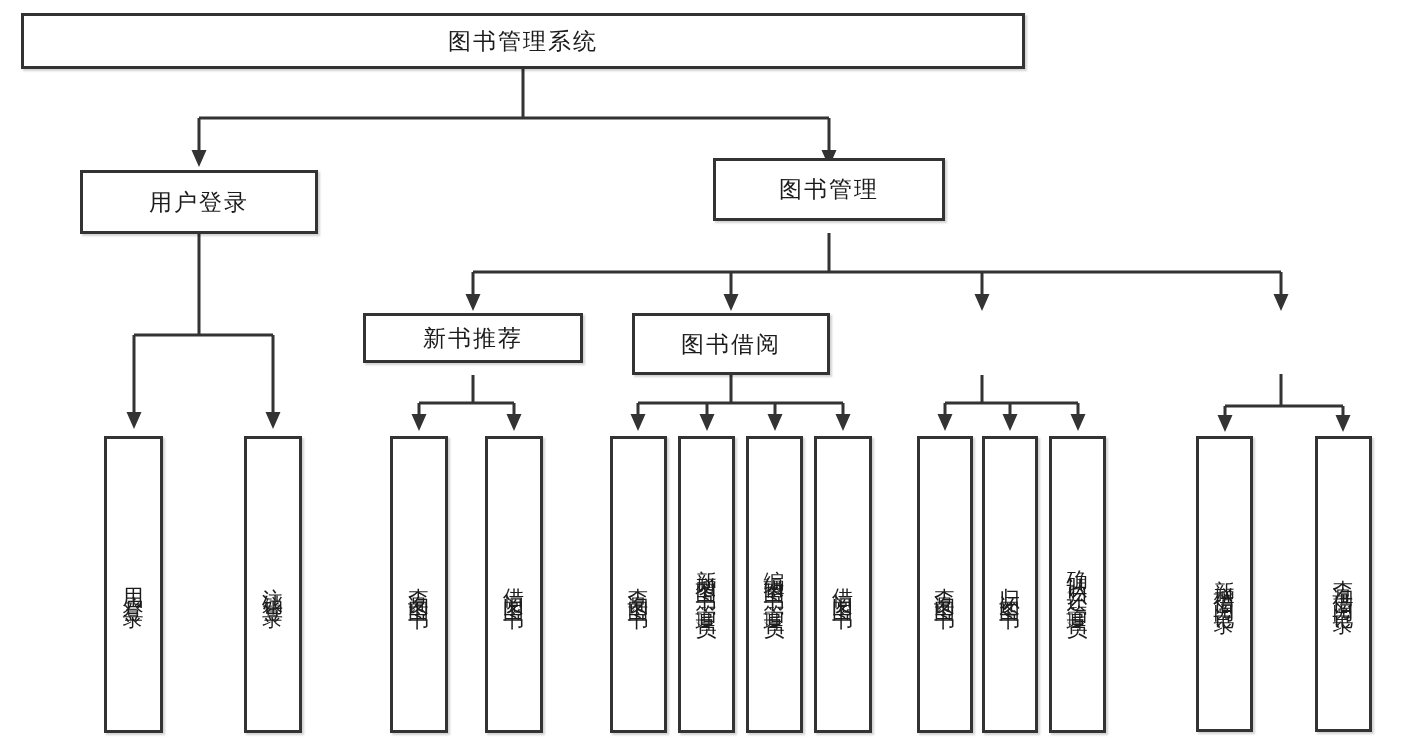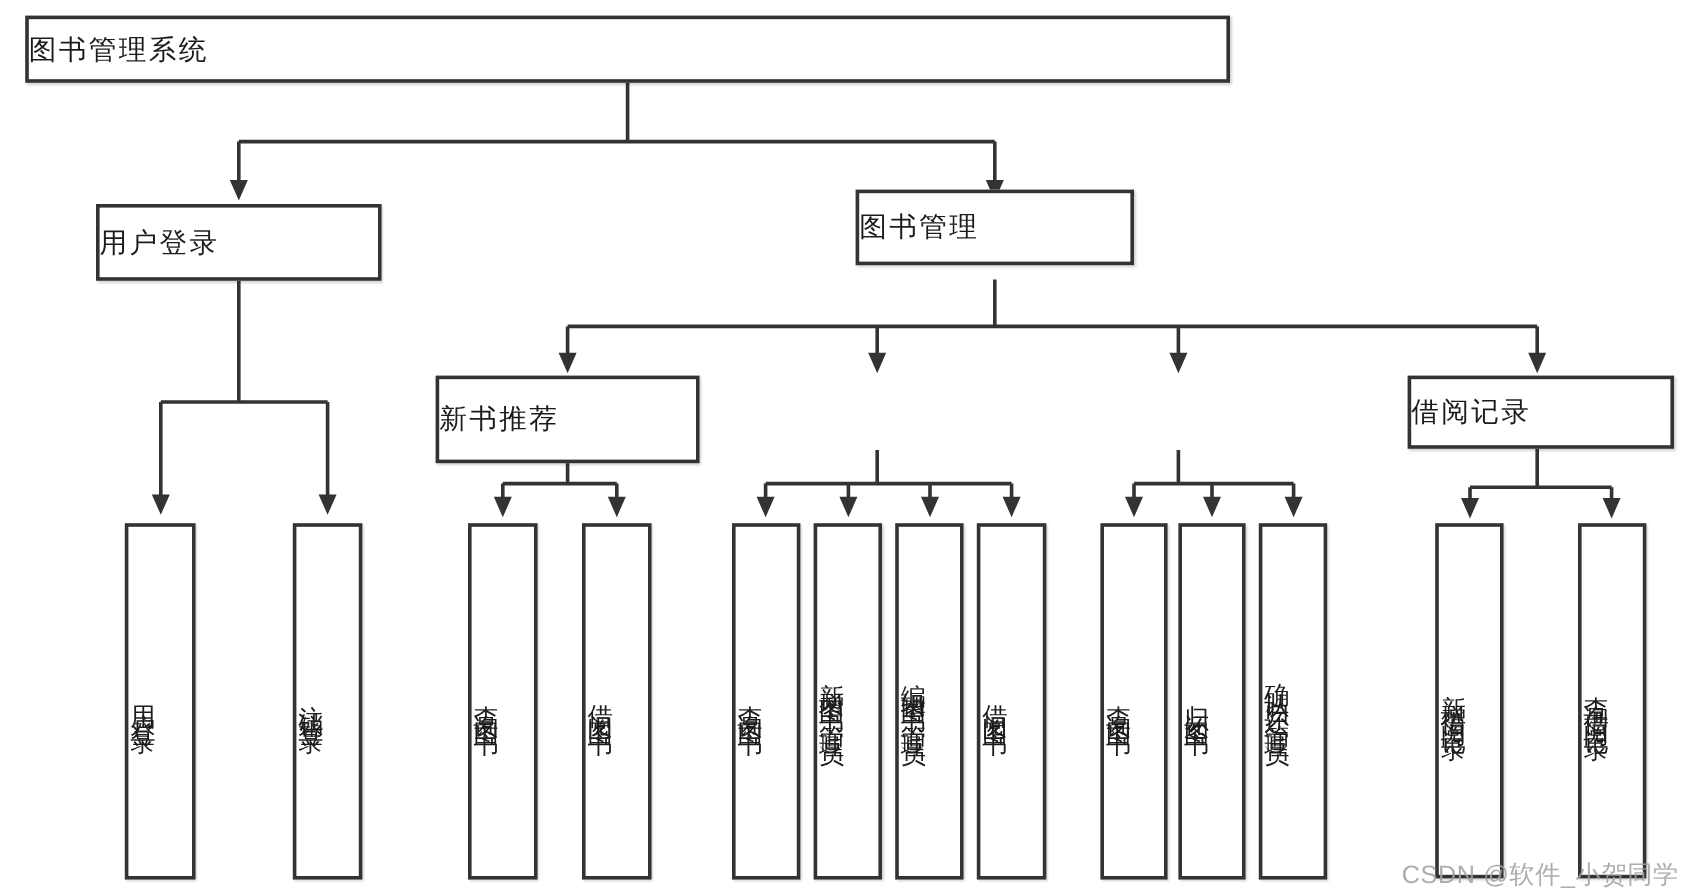--- a/index.html
+++ b/index.html
@@ -4,21 +4,21 @@
 <style>
   html,body { margin:0; padding:0; background:#ffffff; }
   .stage {
     position:relative; width:1405px; height:747px; background:#ffffff;
     font-family:"Liberation Sans","DejaVu Sans",sans-serif; overflow:hidden;
   }
   .connectors { position:absolute; left:0; top:0; z-index:1; }
   .box {
     position:absolute; box-sizing:border-box; z-index:2;
     border:3px solid #333333; background:#ffffff; color:#1c1c1c;
-    display:flex; align-items:center; justify-content:flex-start;
+    display:flex; align-items:center; justify-content:center;
     box-shadow:1.5px 1.5px 2px rgba(0,0,0,0.18);
   }
   .hbox { font-size:23px; letter-spacing:2px; white-space:nowrap; }
   .root-box { font-size:23px; }
   .vbox span {
     writing-mode:vertical-rl; text-orientation:mixed;
     font-size:21px; line-height:1.1; letter-spacing:7px; white-space:nowrap;
   }
   .watermark {
     position:absolute; right:6px; bottom:4px; z-index:3;
@@ -55,25 +55,25 @@
     <span>图书管理系统</span>
   </div>
 
   <div class="box hbox" style="left:80px; top:170px; width:238px; height:64px;">
     <span>用户登录</span>
   </div>
   <div class="box hbox" style="left:713px; top:158px; width:232px; height:63px;">
     <span>图书管理</span>
   </div>
 
-  <div class="box hbox" style="left:363px; top:313px; width:220px; height:73px;">
+  <div class="box hbox" style="left:363px; top:313px; width:220px; height:50px;">
     <span>新书推荐</span>
   </div>
-  <div class="box hbox" style="left:1173px; top:313px; width:222px; height:61px;">
-    <span>借阅记录</span>
+  <div class="box hbox" style="left:632px; top:313px; width:198px; height:62px;">
+    <span>图书借阅</span>
   </div>
 
   <div class="box vbox" style="left:104px; top:436px; width:59px; height:297px;">
     <span>用户登录</span>
   </div>
   <div class="box vbox" style="left:244px; top:436px; width:58px; height:297px;">
     <span>注销登录</span>
   </div>
 
   <div class="box vbox" style="left:390px; top:436px; width:58px; height:297px;">
@@ -106,15 +106,14 @@
     <span>确认归还（管理员）</span>
   </div>
 
   <div class="box vbox" style="left:1196px; top:436px; width:57px; height:296px;">
     <span>新增借阅记录</span>
   </div>
   <div class="box vbox" style="left:1315px; top:436px; width:57px; height:296px;">
     <span>查询借阅记录</span>
   </div>
 
-  <div class="watermark">CSDN @软件_小贺同学</div>
 
 </div>
 
 </body></html>

